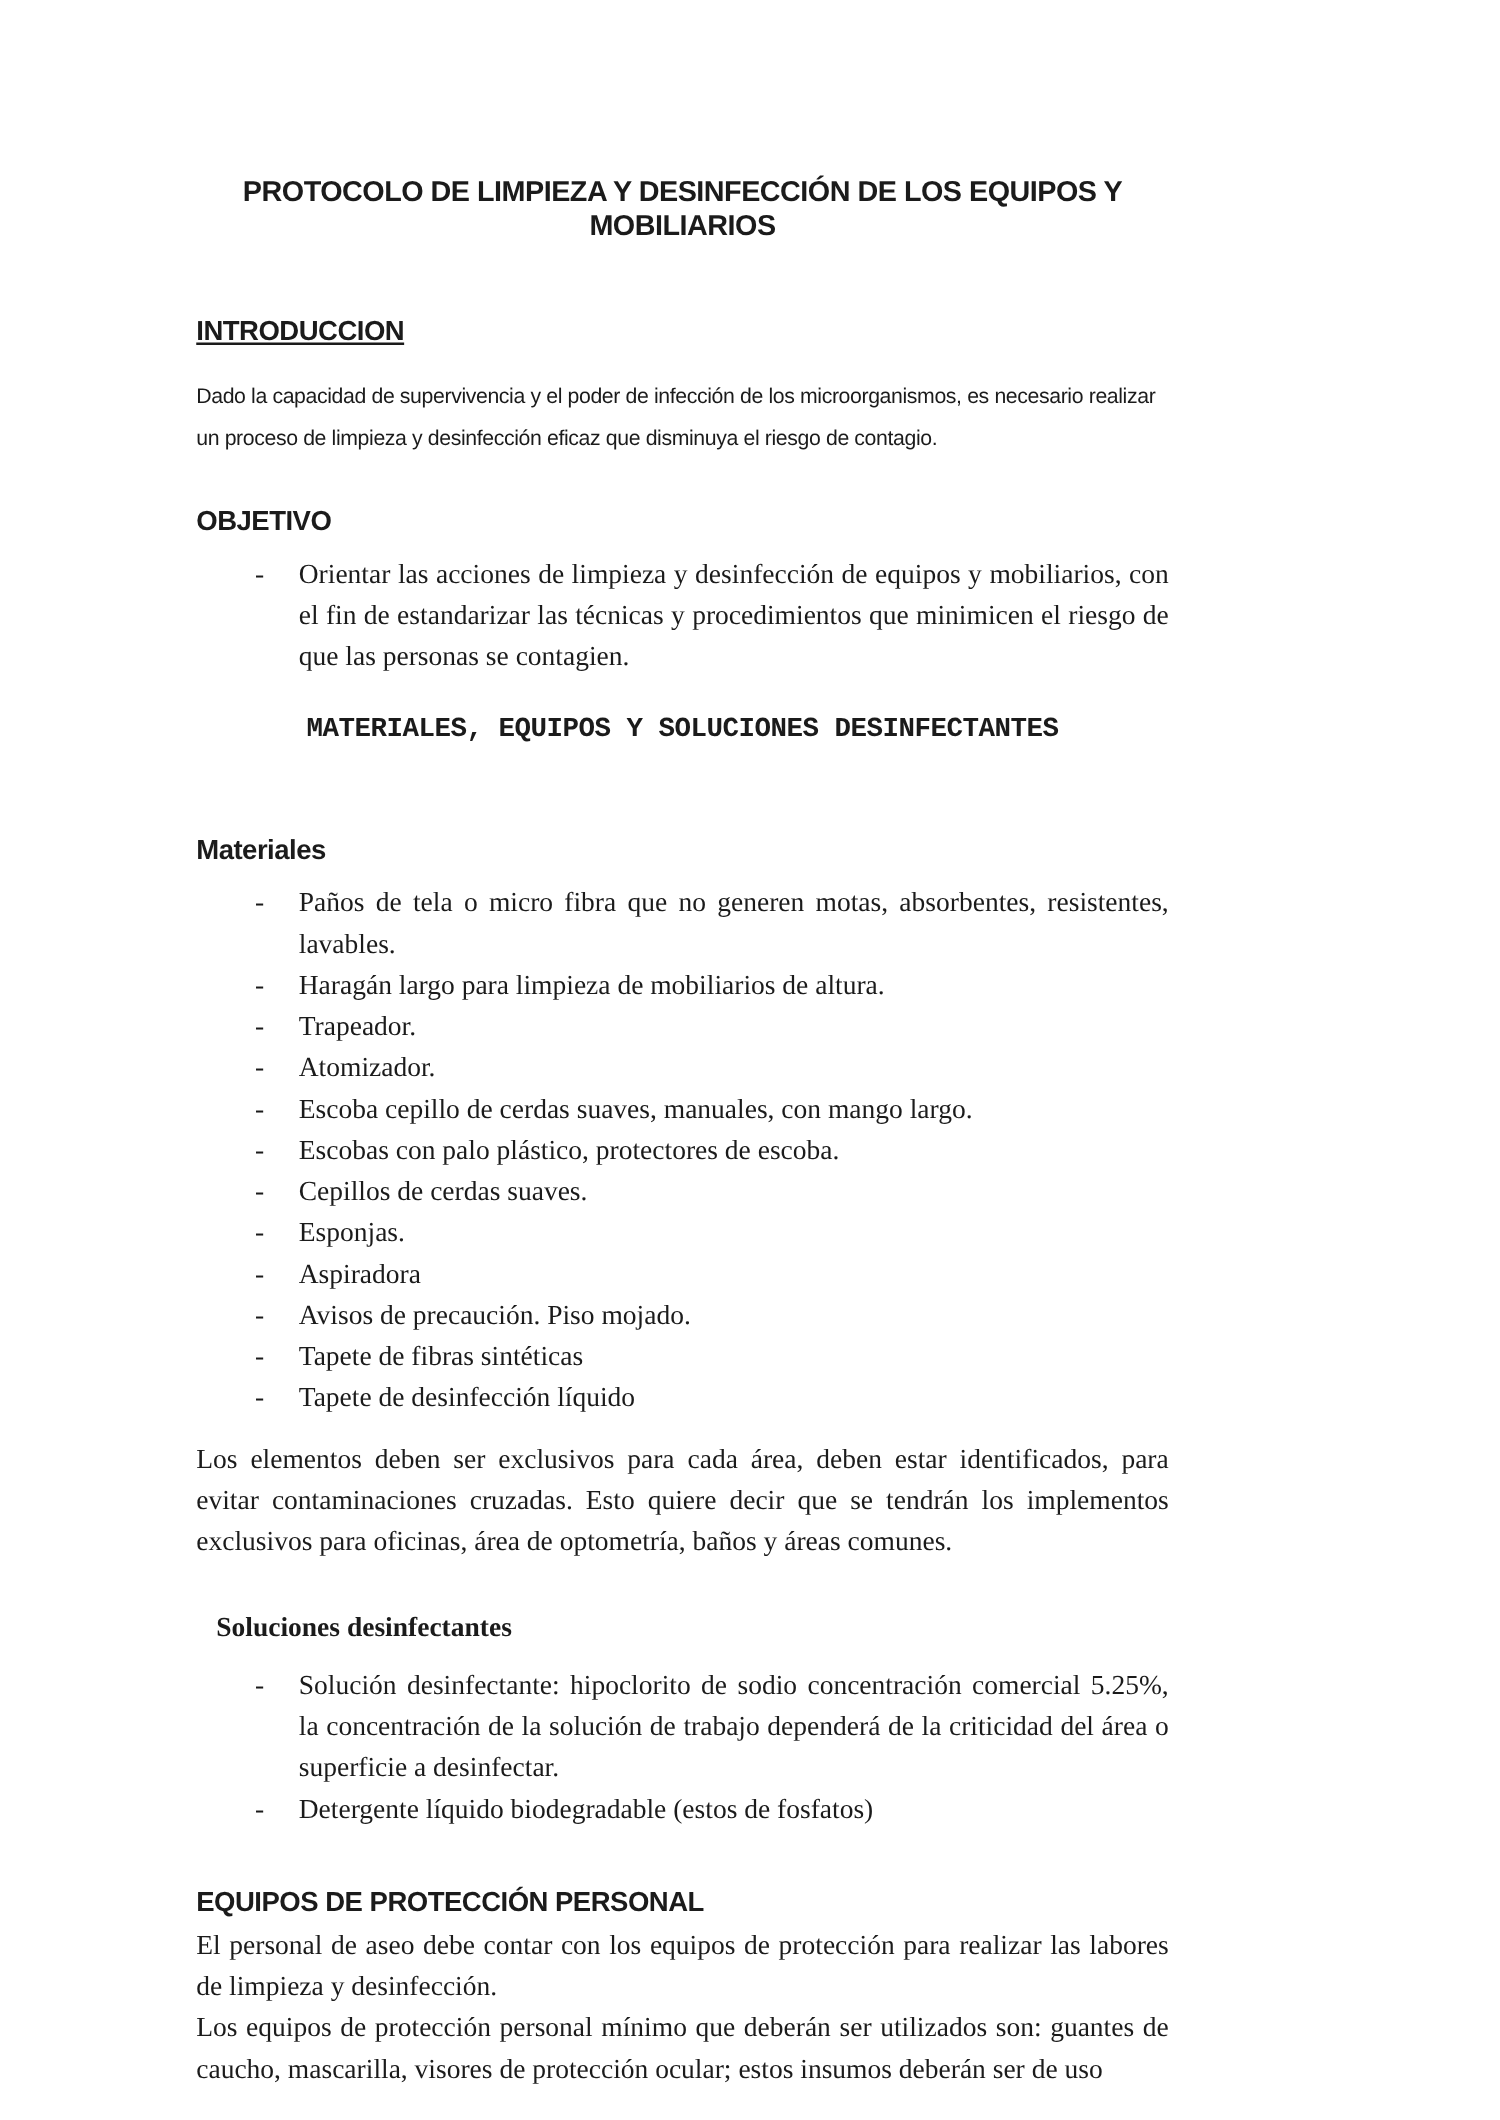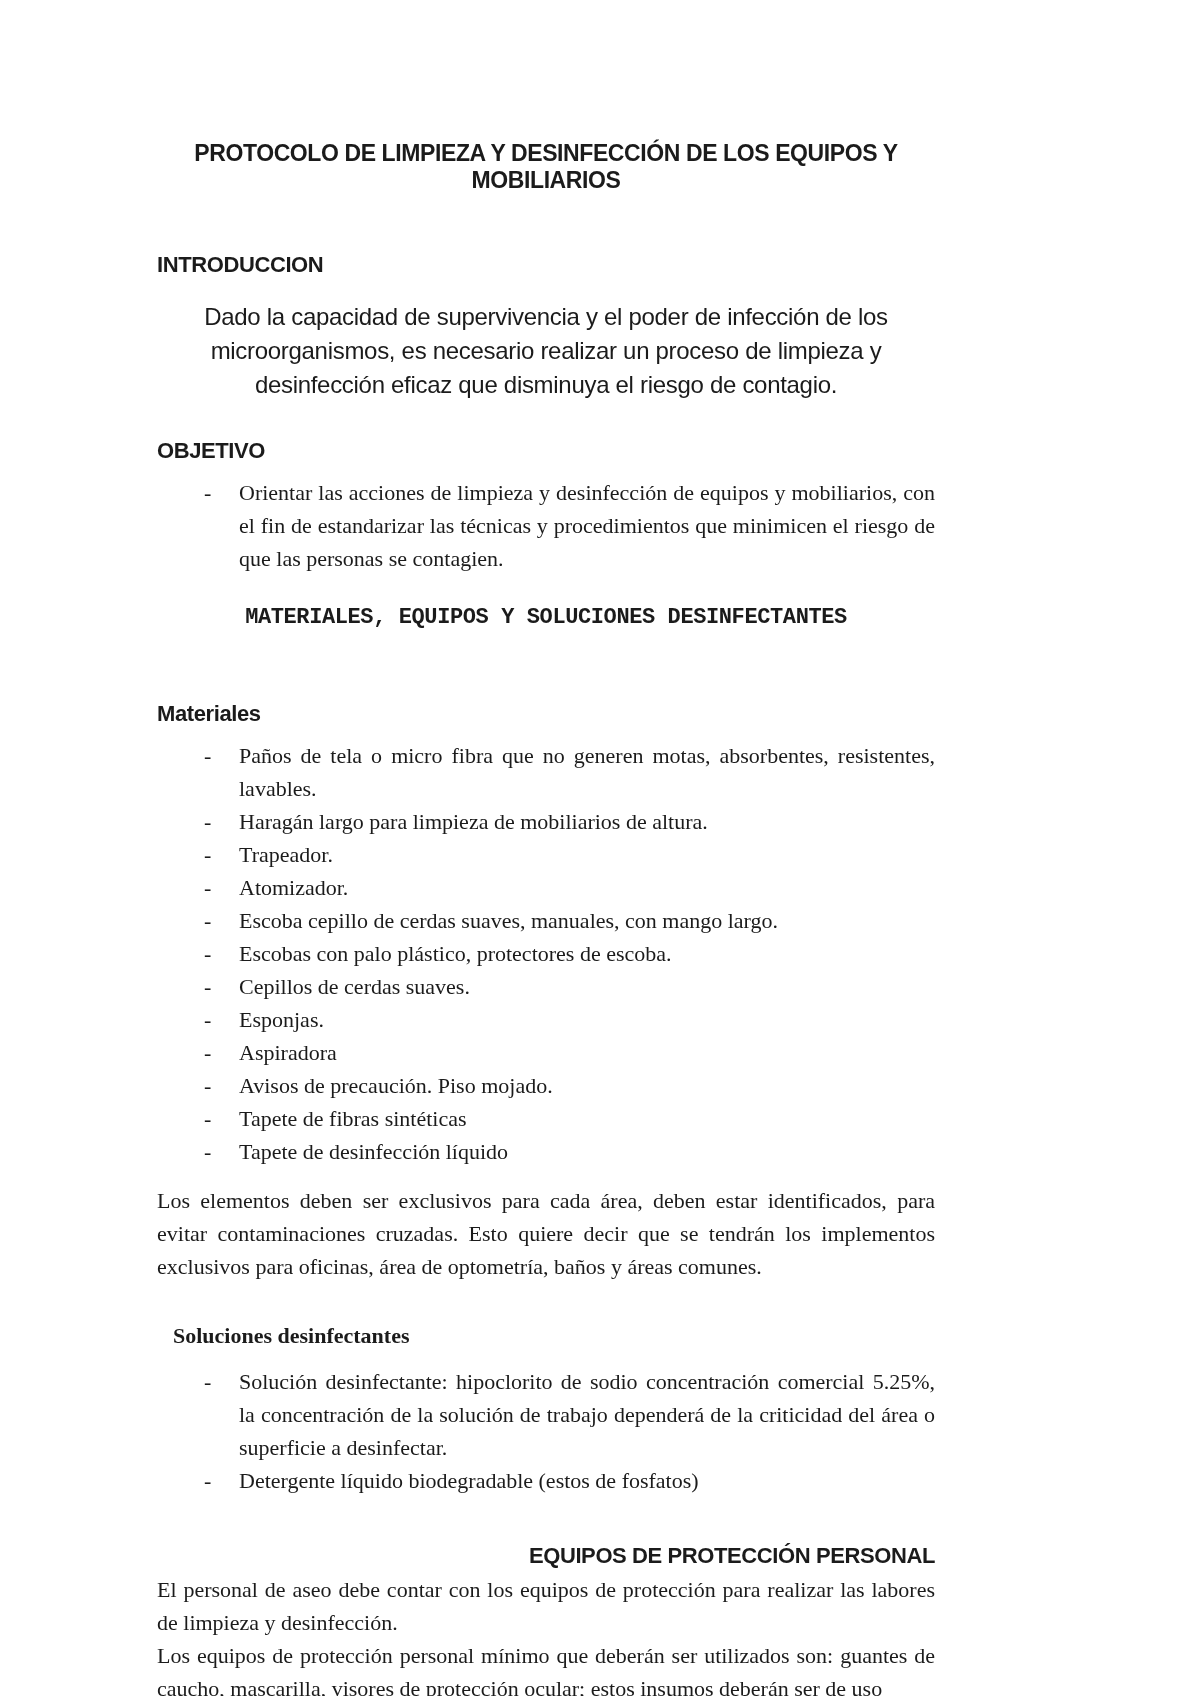--- a/index.html
+++ b/index.html
@@ -37,24 +37,23 @@
   }
   .h-serif {
     font-family: "Liberation Serif", serif;
     font-weight: bold;
     font-size: 22px;
     margin: 16px;
   }
   .p-sans {
     font-family: "Liberation Sans", sans-serif;
     letter-spacing: -0.3px;
-    font-size: 24px;
+    font-size: 17px;
     line-height: 34px;
     margin: 22px 0 0 0;
-    text-align: center;
   }
   .p-serif {
     font-family: "Liberation Serif", serif;
     font-size: 22px;
     line-height: 33px;
     margin: 0;
     text-align: justify;
   }
   .dash-list {
     margin: 12px 0 0 0;
@@ -69,26 +68,26 @@
   .dash-list .li .dash {
     flex: 0 0 auto;
     width: 35px;
     margin-left: 47px;
     text-align: left;
   }
   .dash-list .li .txt {
     flex: 1 1 auto;
     text-align: justify;
   }
-  .sp-intro-h   { margin-top: 0; }
+  .sp-intro-h   { margin-top: 0; text-decoration: underline; }
   .sp-objetivo  { margin-top: 36px; }
   .sp-centerh   { margin-top: 30px; font-family: Liberation Mono, monospace; }
   .sp-materiales{ margin-top: 71px; }
   .sp-solu      { margin-top: 40px; }
-  .sp-epp       { margin-top: 46px; margin-bottom: 4px; text-align: right; }
+  .sp-epp       { margin-top: 46px; margin-bottom: 4px; }
   .note { margin-top: 16px; }
 </style>
 </head>
 <body>
 
 <div class="page">
 
   <h1 class="doc-title">PROTOCOLO DE LIMPIEZA Y DESINFECCIÓN DE LOS EQUIPOS Y MOBILIARIOS</h1>
 
   <h2 class="h-sans sp-intro-h">INTRODUCCION</h2>

